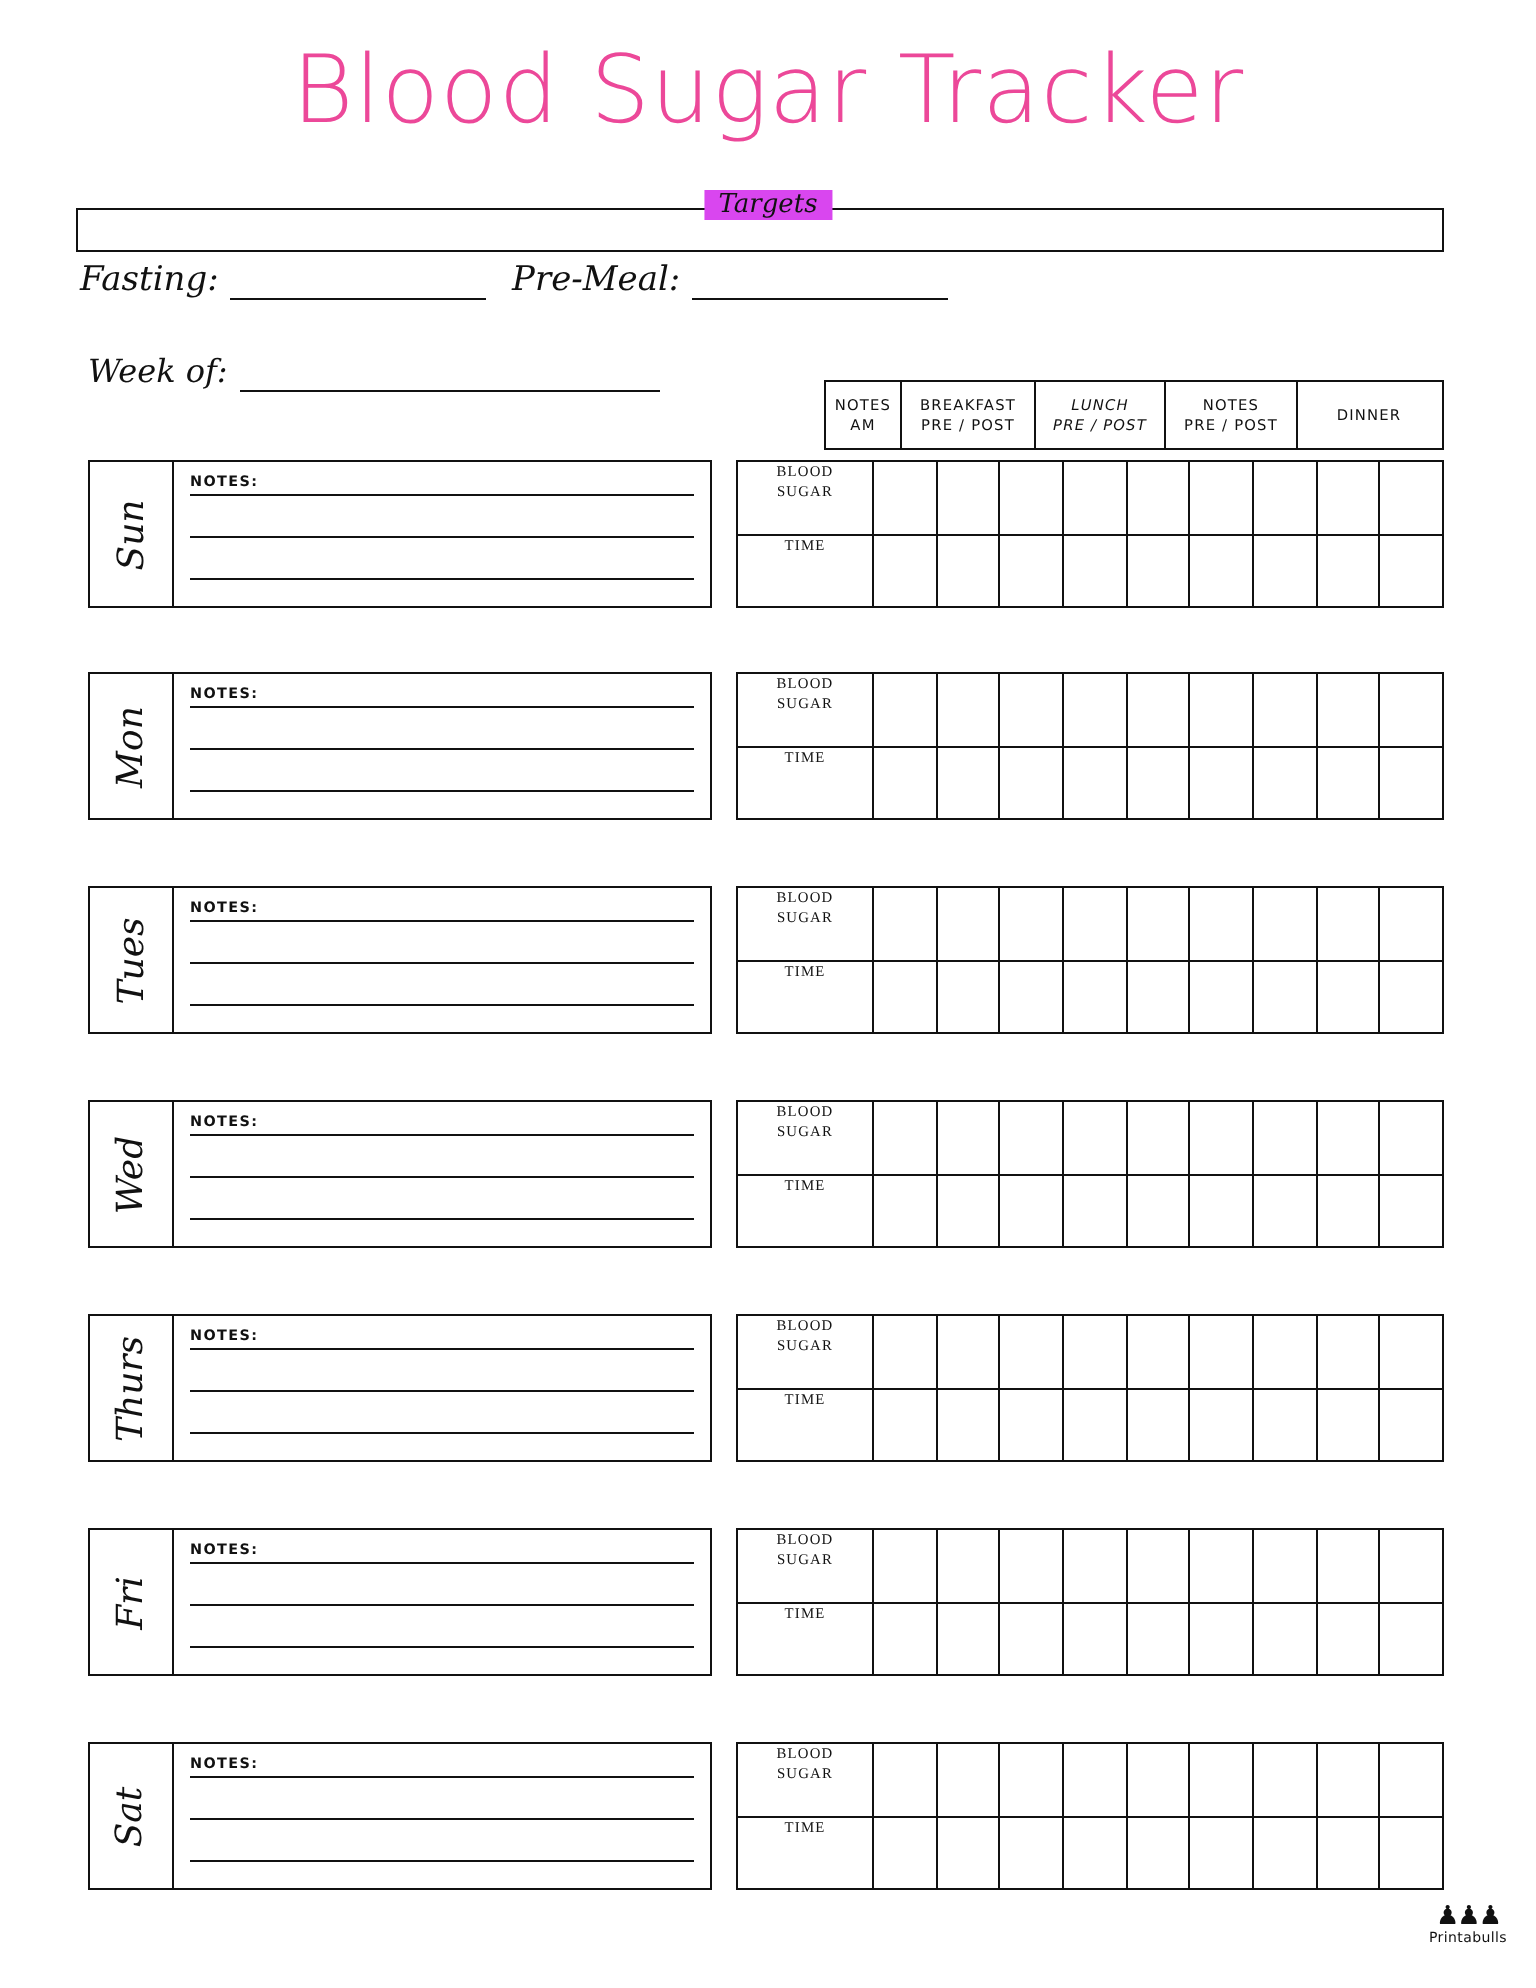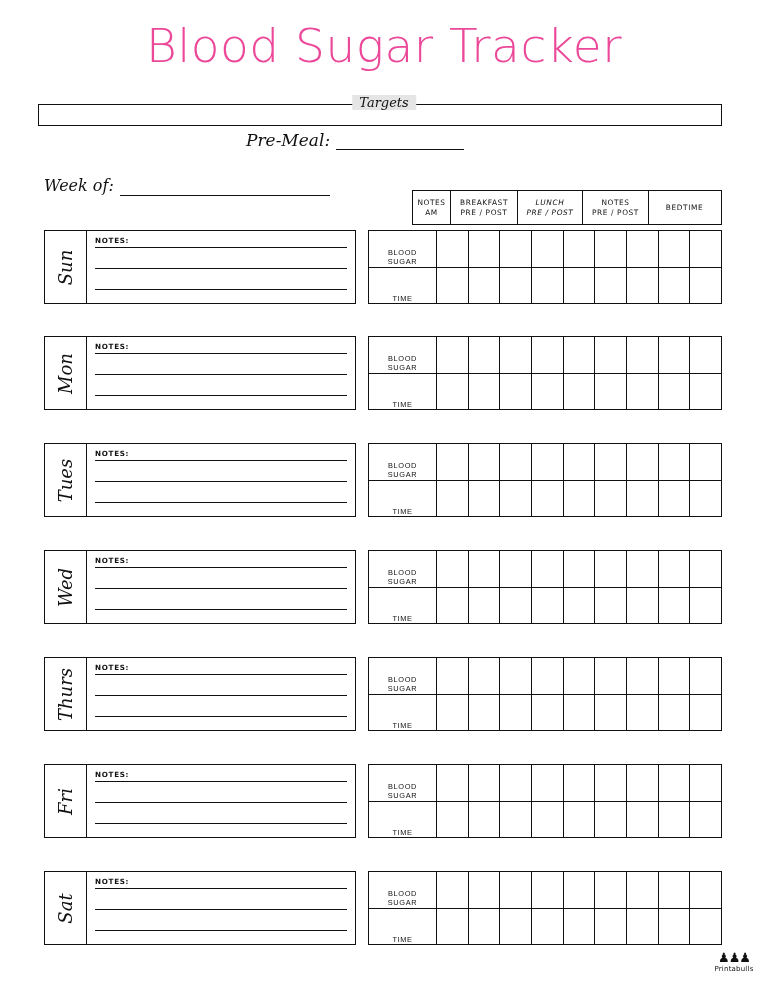--- a/index.html
+++ b/index.html
@@ -46,21 +46,21 @@
     width: 684px;
     height: 22px;
     border: 1.4px solid #111;
     box-sizing: border-box;
   }
   .targets-label {
     position: absolute;
     left: 50%;
     transform: translateX(-50%);
     top: 95px;
-    background: #e5e5e5;
+    background: #d946ef;
     padding: 0 7px;
     font-family: "DejaVu Serif", serif;
     font-style: italic;
     font-size: 13px;
     color: #111;
     white-space: nowrap;
   }
 
   .target-row {
     position: absolute;
@@ -82,21 +82,21 @@
     color: #111;
     line-height: 20px;
   }
   .t-line {
     display: inline-block;
     border-bottom: 1.3px solid #111;
     height: 17px;
     margin-left: 6px;
   }
   #tf-fasting { left: 0px; top: 0px; }
-  #tf-premeal { left: 206px; top: 0px; }
+  #tf-premeal { left: 216px; top: 0px; }
   #tf-postmeal { left: 444px; top: 0px; }
 
   
   .weekof {
     position: absolute;
     left: 44px;
     top: 176px;
     display: flex;
     align-items: flex-end;
     white-space: nowrap;
@@ -215,23 +215,23 @@
   .rowlabels {
     width: 68px;
     border-right: 1.3px solid #111;
     box-sizing: border-box;
     display: flex;
     flex-direction: column;
   }
   .rl {
     flex: 1;
     display: flex;
-    align-items: flex-end;
+    align-items: flex-start;
     justify-content: center;
-    font-family: Liberation Sans, sans-serif;
+    font-family: Liberation Serif, serif;
     font-size: 7.4px;
     letter-spacing: 0.6px;
     color: #111;
     text-align: center;
     line-height: 9.5px;
   }
   .rl.top { border-bottom: 1.3px solid #111; }
   .grid {
     flex: 1;
     display: flex;
@@ -275,20 +275,24 @@
 <body>
 
 <div class="page">
 
   <div class="title">Blood Sugar Tracker</div>
 
   <div class="targets-box"></div>
   <div class="targets-label">Targets</div>
 
   <div class="target-row">
+    <div class="t-field" id="tf-fasting">
+      <span class="t-label">Fasting:</span>
+      <span class="t-line" style="width:128px"></span>
+    </div>
     <div class="t-field" id="tf-premeal">
       <span class="t-label">Pre-Meal:</span>
       <span class="t-line" style="width:128px"></span>
     </div>
   </div>
 
   <div class="weekof">
     <span class="t-label">Week of:</span>
     <span class="t-line"></span>
   </div>
@@ -304,21 +308,21 @@
     </div>
     <div class="ch ch2">
       <span class="ch-l1">LUNCH</span>
       <span class="ch-l2">PRE / POST</span>
     </div>
     <div class="ch ch3">
       <span class="ch-l1">NOTES</span>
       <span class="ch-l2">PRE / POST</span>
     </div>
     <div class="ch ch4">
-      <span class="ch-l1">BEDTIME</span>
+      <span class="ch-l1">DINNER</span>
     </div>
   </div>
 
   <div class="day-block" style="top:230px">
     <div class="day-left">
       <div class="day-name-cell">
         <span class="day-name">Sun</span>
       </div>
       <div class="notes-area">
         <span class="notes-label">NOTES:</span>

